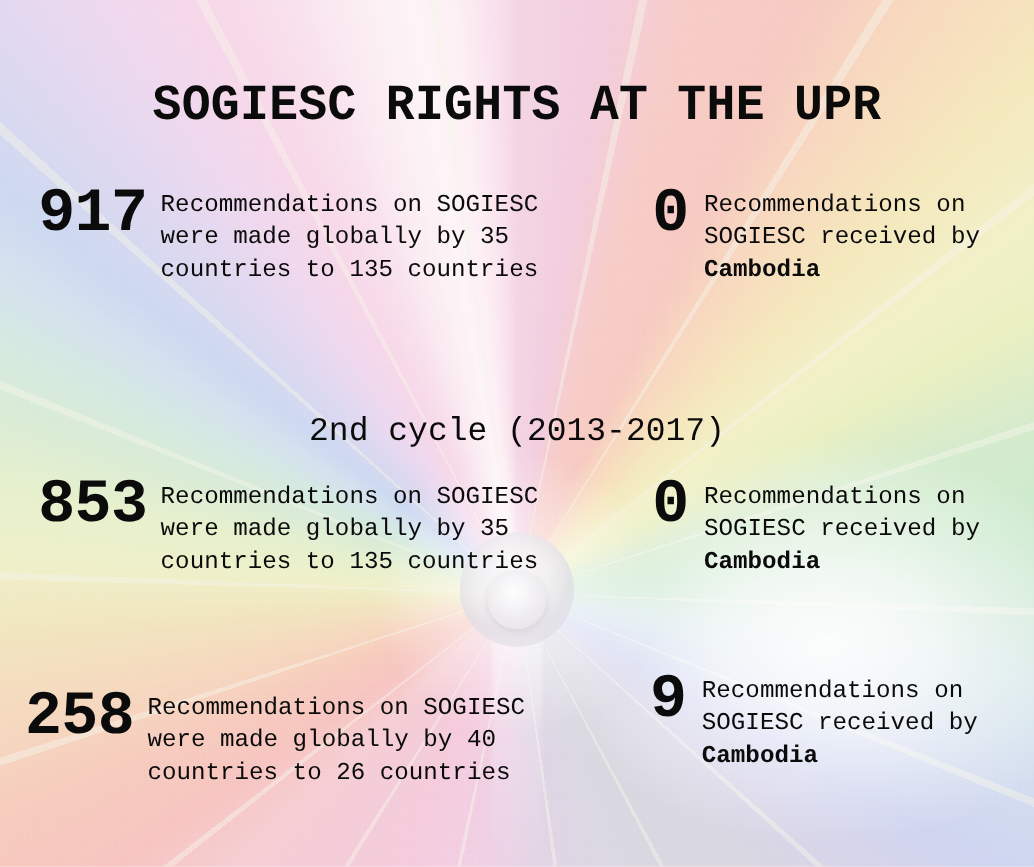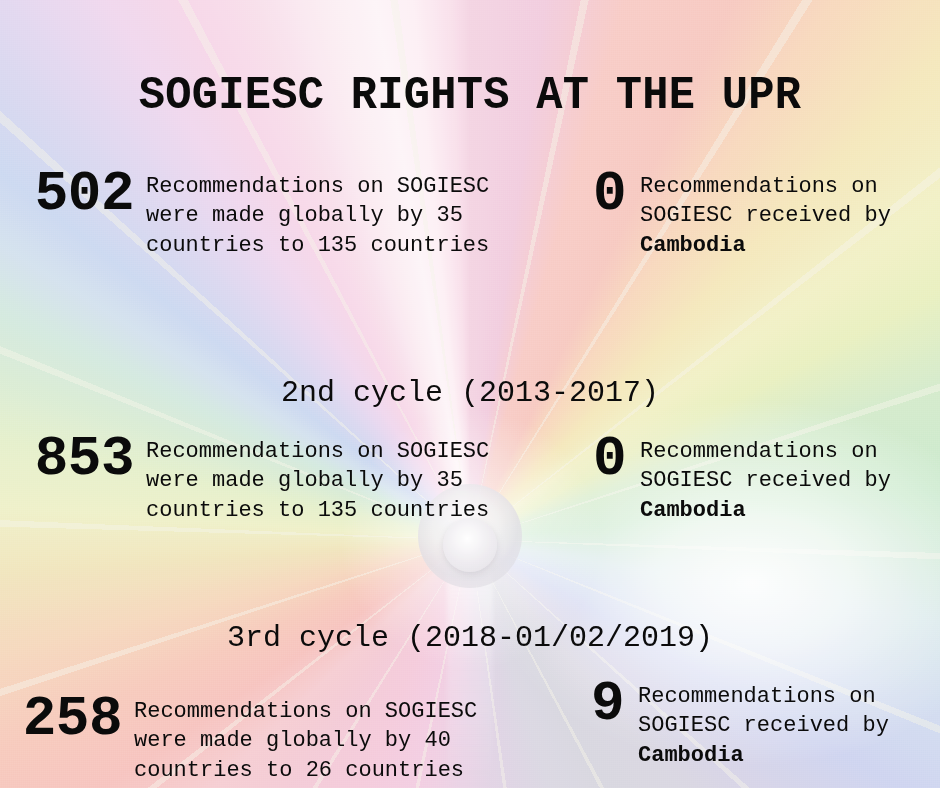--- a/index.html
+++ b/index.html
@@ -280,21 +280,21 @@
   <div class="bg-layer bg-texture"></div>
   <div class="bg-layer bg-veil"></div>
 
   <div class="content">
 
     <h1 class="poster-title">SOGIESC RIGHTS AT THE UPR</h1>
 
     <section class="cycle-block cycle-1">
       <div class="stat-row">
         <div class="stat stat-global">
-          <div class="stat-number">502</div>
+          <div class="stat-number">917</div>
           <div class="stat-text">
             <span>Recommendations on SOGIESC were made globally by 35 countries to 135 countries</span>
           </div>
         </div>
         <div class="stat stat-country">
           <div class="stat-number">0</div>
           <div class="stat-text">
             <span>Recommendations on SOGIESC received by </span><span class="emphasis">Cambodia</span>
           </div>
         </div>
@@ -313,21 +313,20 @@
         <div class="stat stat-country">
           <div class="stat-number">0</div>
           <div class="stat-text">
             <span>Recommendations on SOGIESC received by </span><span class="emphasis">Cambodia</span>
           </div>
         </div>
       </div>
     </section>
 
     <section class="cycle-block cycle-3">
-      <h2 class="cycle-heading">3rd cycle (2018-01/02/2019)</h2>
       <div class="stat-row">
         <div class="stat stat-global">
           <div class="stat-number">258</div>
           <div class="stat-text">
             <span>Recommendations on SOGIESC were made globally by 40 countries to 26 countries</span>
           </div>
         </div>
         <div class="stat stat-country">
           <div class="stat-number">9</div>
           <div class="stat-text">

